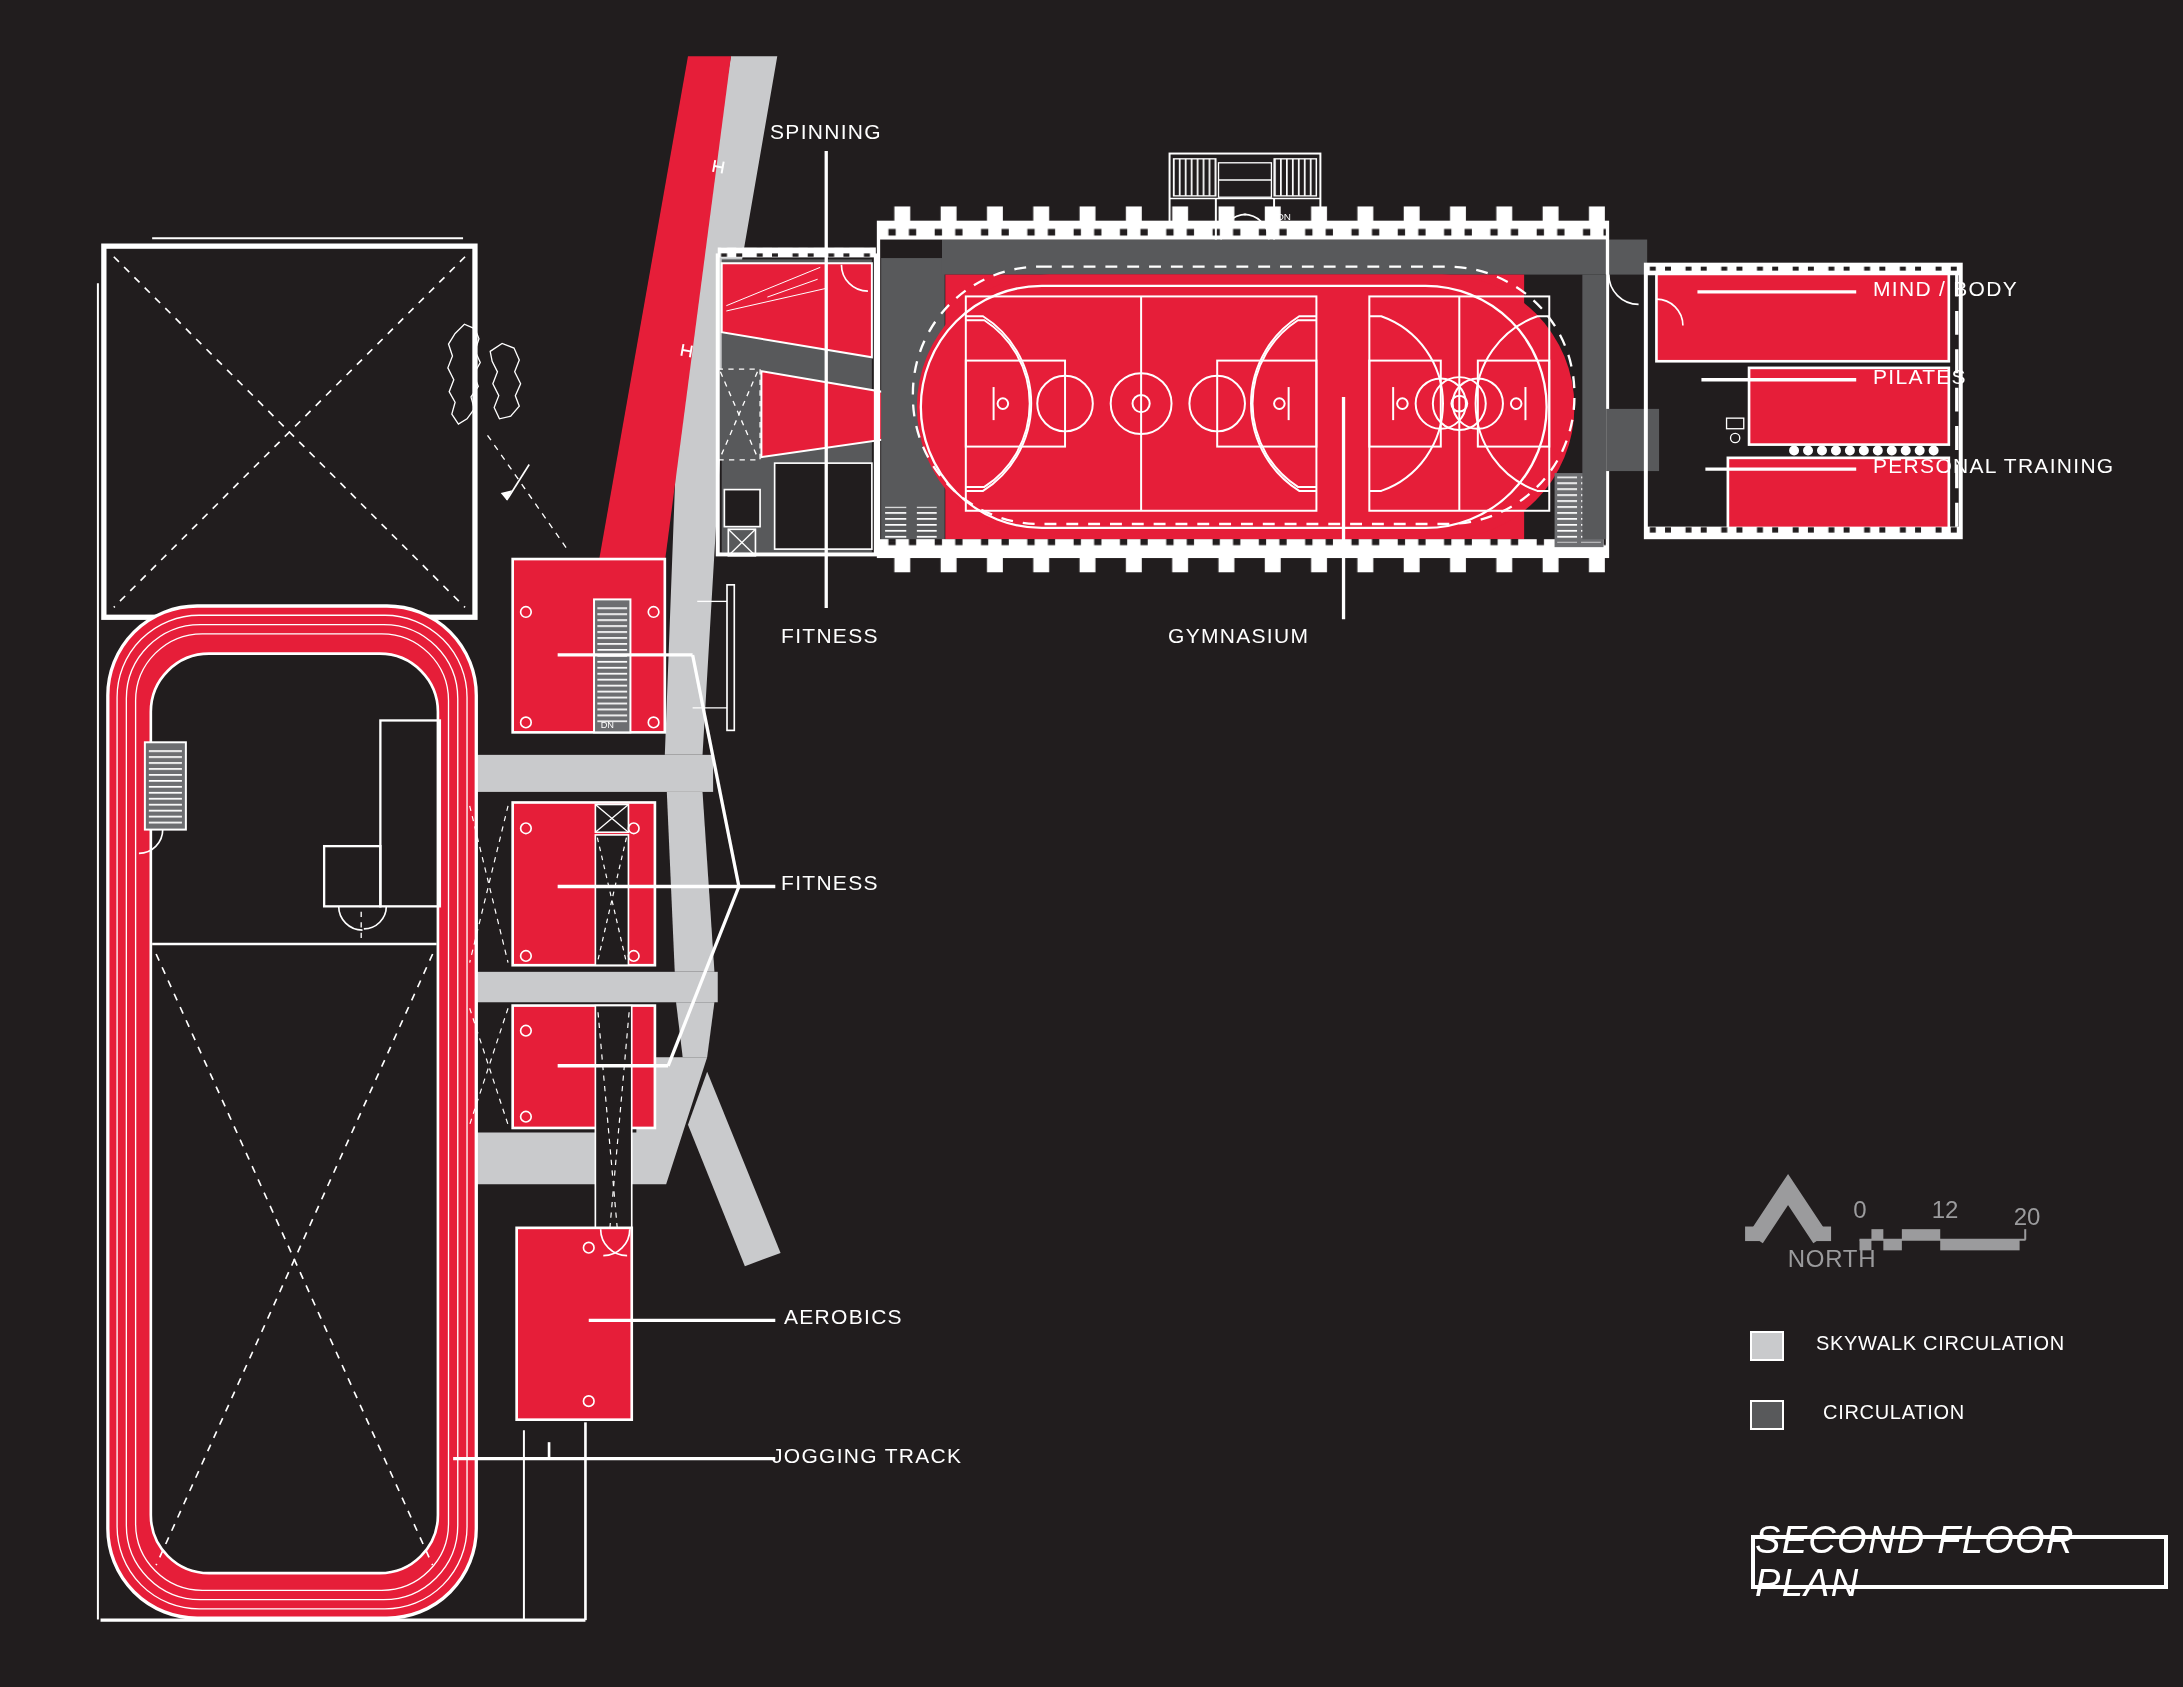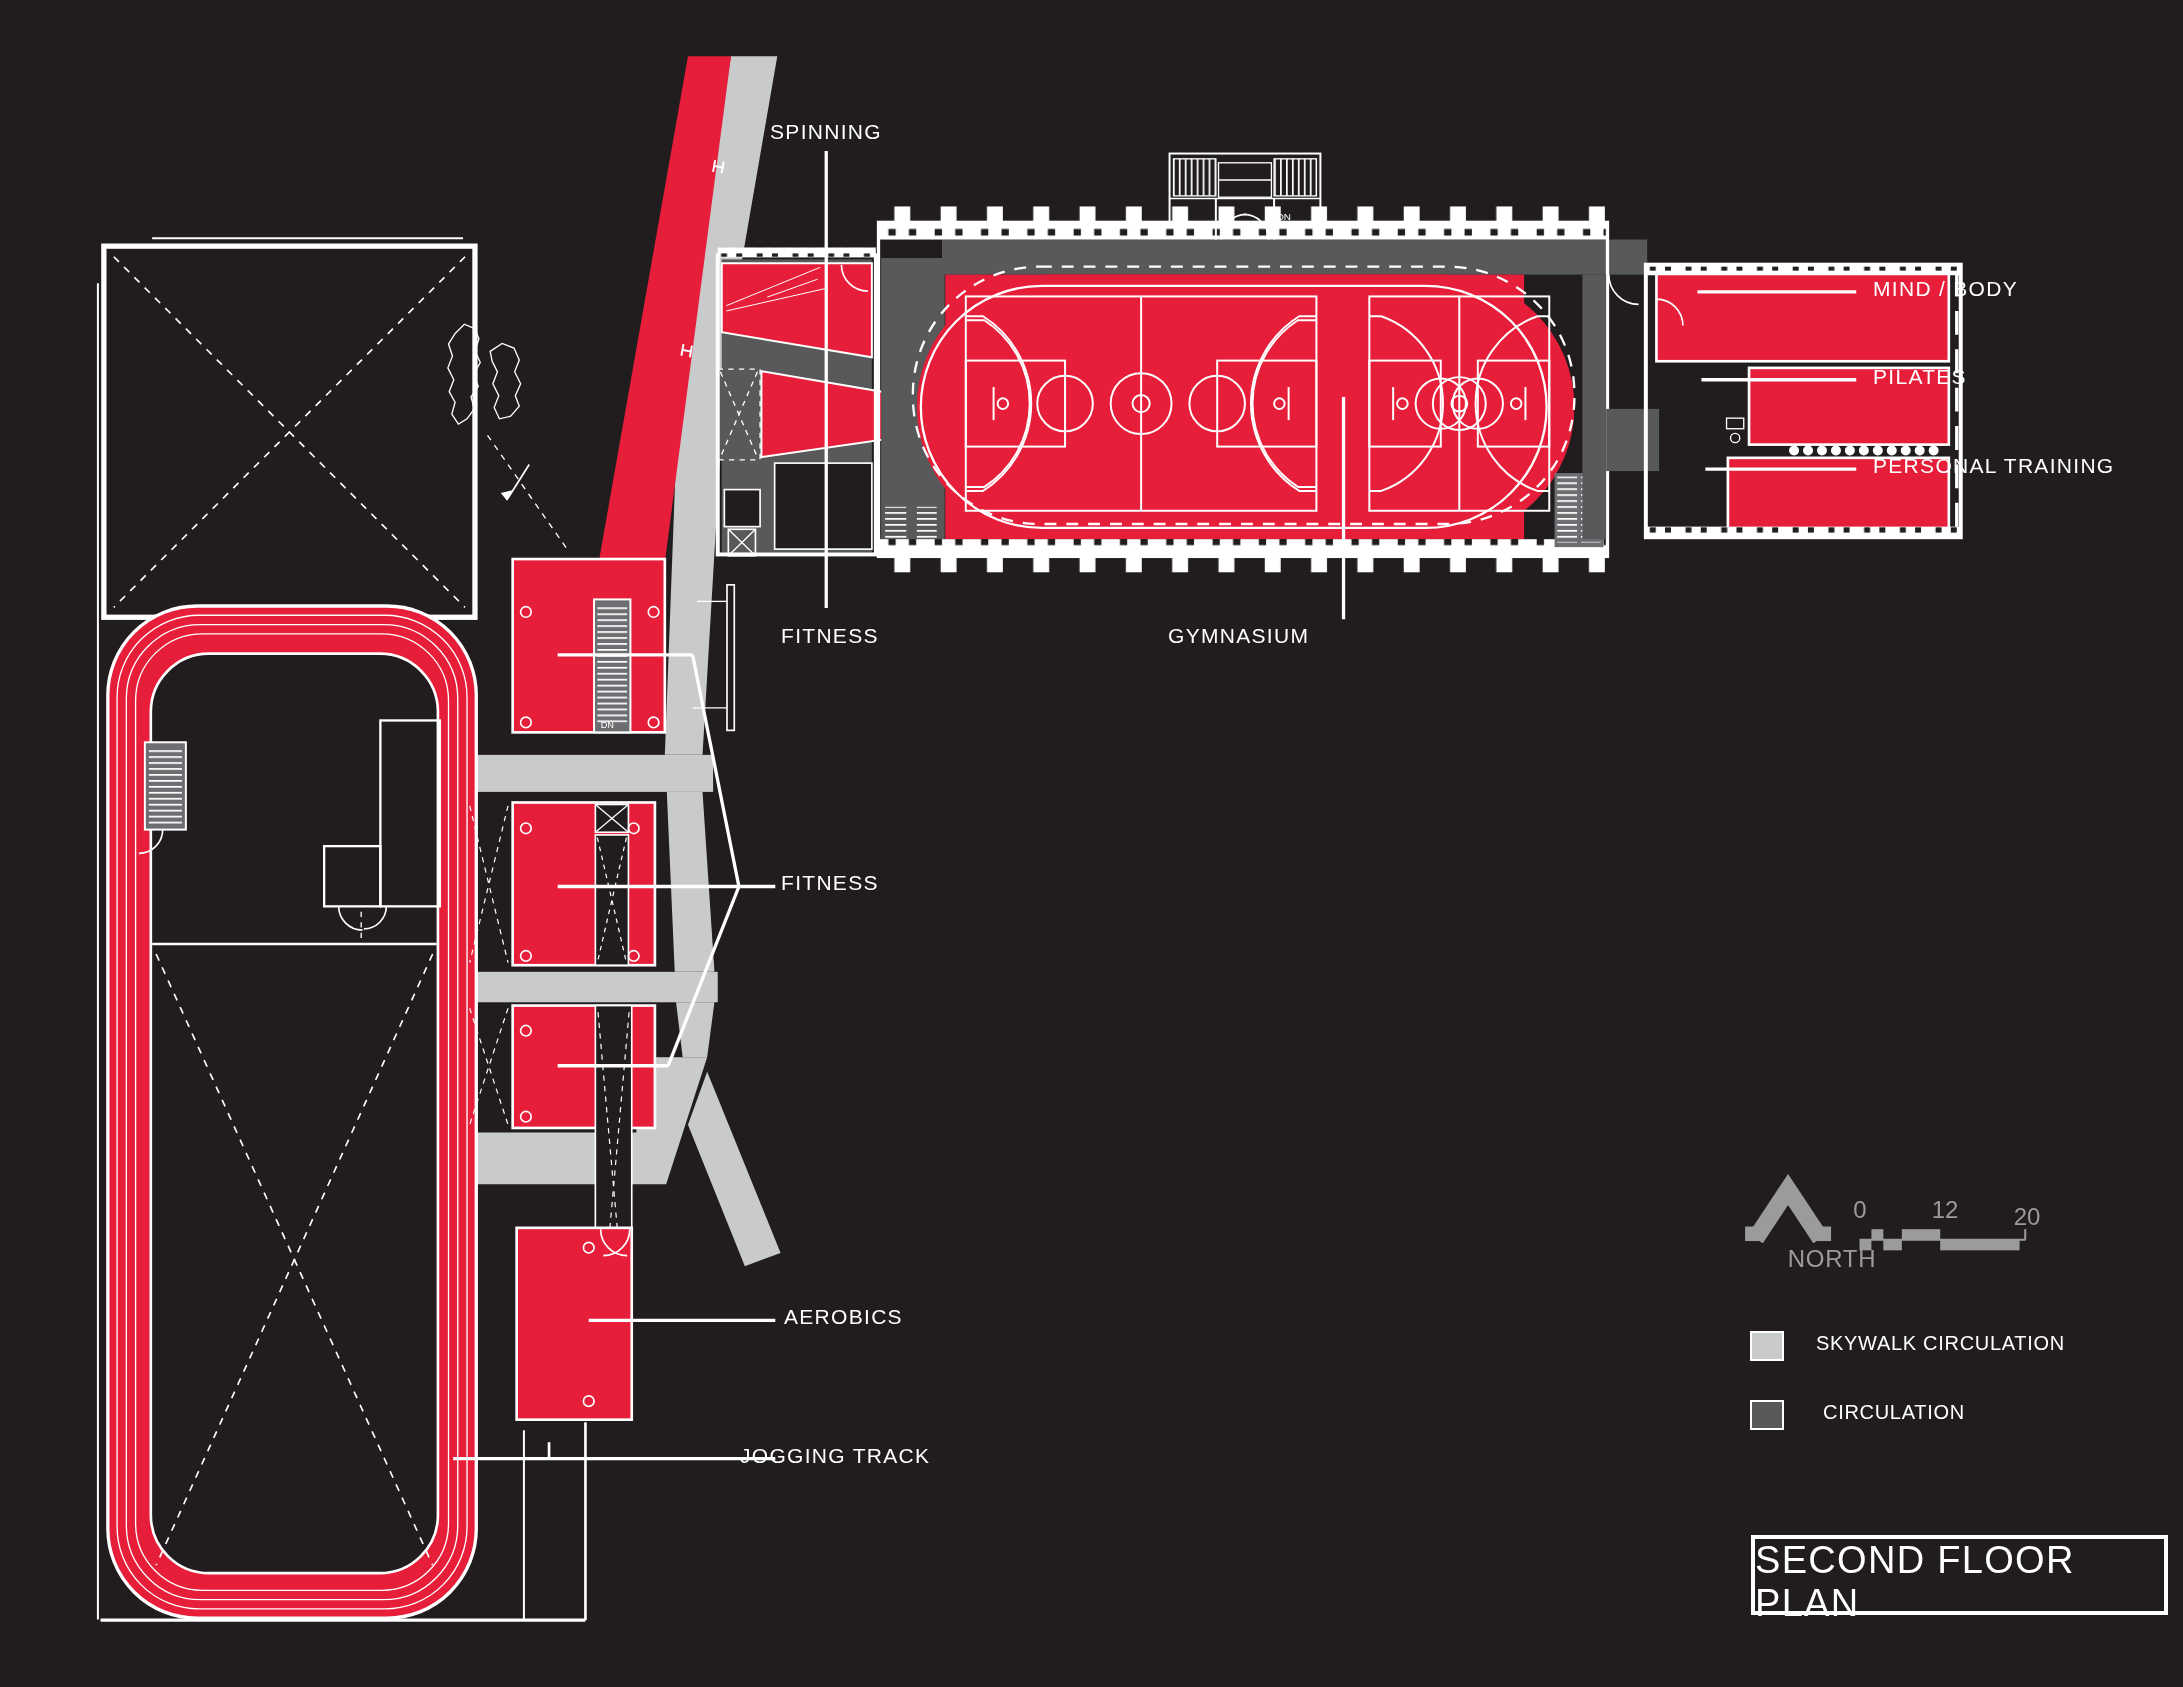--- a/index.html
+++ b/index.html
@@ -12,22 +12,22 @@
   #plan-svg{position:absolute;left:0;top:0;}
   .lbl{position:absolute;color:var(--line-white);font-size:21px;letter-spacing:1.3px;white-space:nowrap;}
   .lbl-center{transform:translateX(-50%);}
   .muted{color:var(--muted-gray);}
   .north-label{position:absolute;font-size:24px;letter-spacing:0.7px;transform:translateX(-50%);}
   .scale-num{position:absolute;font-size:24px;transform:translateX(-50%);}
   .legend-row-label{position:absolute;color:var(--line-white);font-size:20px;letter-spacing:0.7px;}
   .legend-swatch{position:absolute;width:34px;height:30px;border:2px solid var(--line-white);box-sizing:border-box;}
   .sw-skywalk{background:var(--skywalk-gray);}
   .sw-circ{background:var(--circulation-gray);}
-  #title-box{position:absolute;left:1751px;top:1535px;width:417px;height:80px;border:4px solid var(--line-white);
-             box-sizing:border-box;display:flex;justify-content:center;}
+  #title-box{position:absolute;left:1751px;top:1535px;width:417px;height:54px;border:4px solid var(--line-white);
+             box-sizing:border-box;display:flex;align-items:center;justify-content:center;font-style:italic;}
   #title-box span{color:var(--line-white);font-size:38px;letter-spacing:1.3px;}
 </style>
 </head>
 <body>
 
 <div id="stage">
 
 <svg id="plan-svg" width="2183" height="1687" viewBox="0 0 3300 2550">
   <defs>
     <pattern id="stubs" width="70" height="24" patternUnits="userSpaceOnUse">
@@ -318,21 +318,21 @@
 </svg>
 
 <div class="lbl lbl-center" style="left:826px;top:120px;">SPINNING</div>
 <div class="lbl" style="left:781px;top:624px;">FITNESS</div>
 <div class="lbl" style="left:781px;top:871px;">FITNESS</div>
 <div class="lbl" style="left:1168px;top:624px;">GYMNASIUM</div>
 <div class="lbl" style="left:1873px;top:277px;">MIND / BODY</div>
 <div class="lbl" style="left:1873px;top:365px;">PILATES</div>
 <div class="lbl" style="left:1873px;top:454px;">PERSONAL TRAINING</div>
 <div class="lbl" style="left:784px;top:1305px;">AEROBICS</div>
-<div class="lbl" style="left:740px;top:1444px;">JOGGING TRACK</div>
+<div class="lbl" style="left:772px;top:1444px;">JOGGING TRACK</div>
 
 <div class="north-label muted" style="left:1788px;top:1245px;margin-left:44px;">NORTH</div>
 <div class="scale-num muted" style="left:1860px;top:1196px;">0</div>
 <div class="scale-num muted" style="left:1945px;top:1196px;">12</div>
 <div class="scale-num muted" style="left:2027px;top:1203px;">20</div>
 
 <div class="legend-swatch sw-skywalk" style="left:1750px;top:1331px;"></div>
 <div class="legend-row-label" style="left:1816px;top:1332px;">SKYWALK CIRCULATION</div>
 <div class="legend-swatch sw-circ" style="left:1750px;top:1400px;"></div>
 <div class="legend-row-label" style="left:1816px;top:1401px;margin-left:7px;">CIRCULATION</div>

